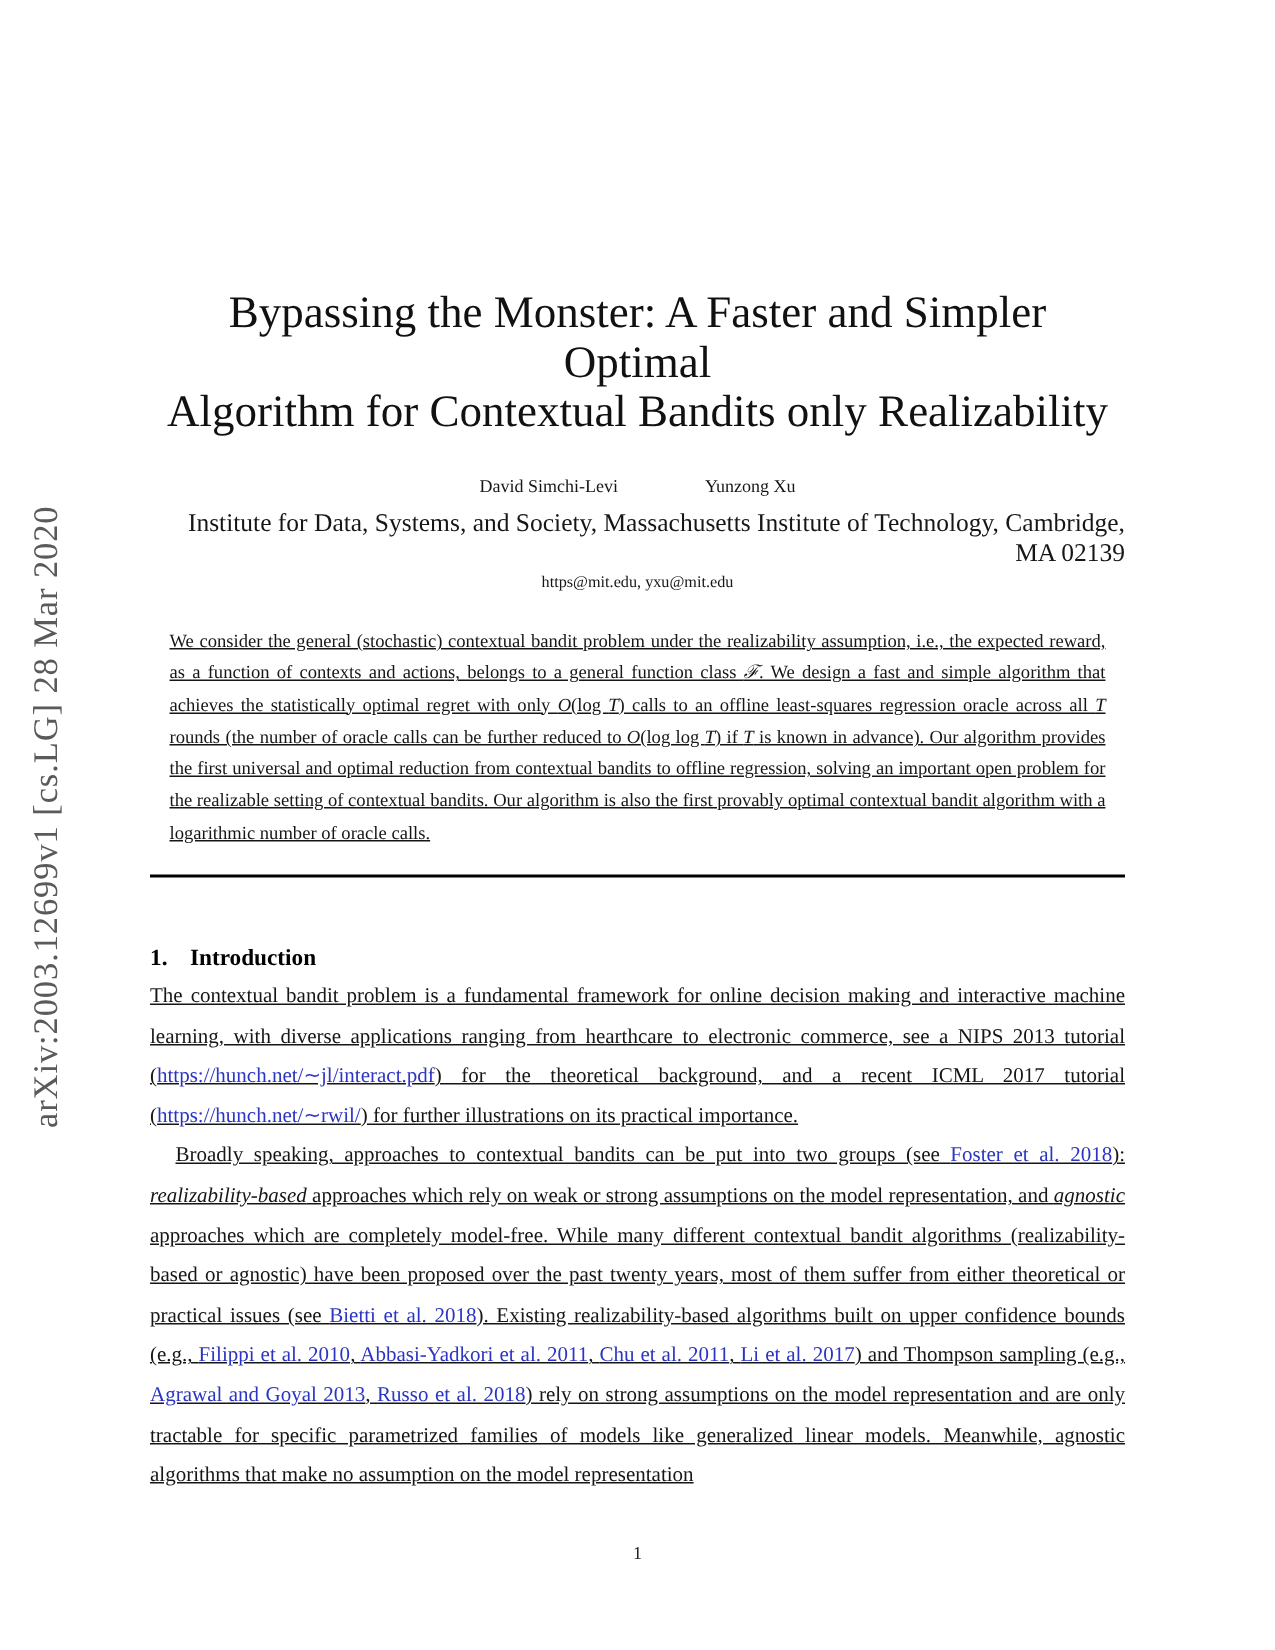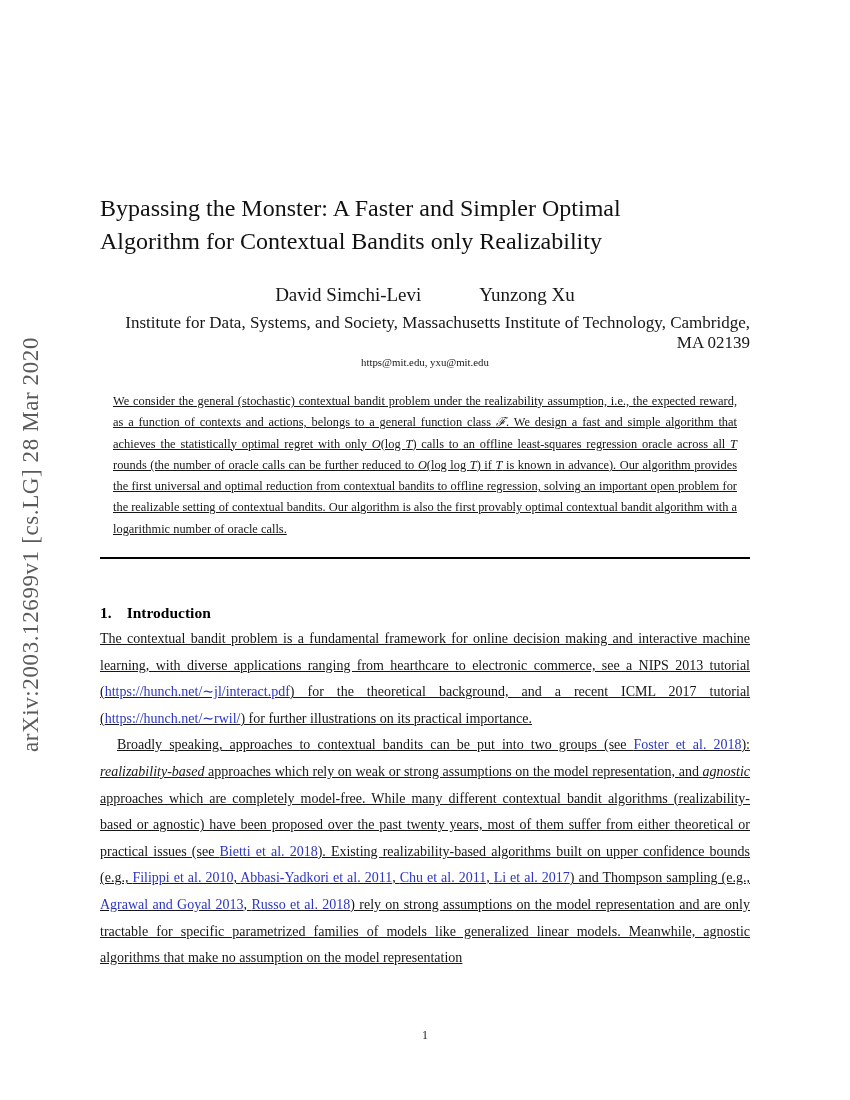--- a/index.html
+++ b/index.html
@@ -20,29 +20,30 @@
     transform-origin:0 0;
     font-size:23px;
     letter-spacing:0.6px;
     white-space:nowrap;
     color:var(--stamp-color,#5a5a5a);
     font-family:"Liberation Serif", serif;
   }
   .content { position:absolute; left:100px; top:0; width:650px; }
   .title {
     margin-top:192px;
-    font-size:24px;
+    text-align:center;
+    font-size:30px;
     line-height:33px;
     font-weight:400;
     color:#111;
   }
   .authors {
     margin-top:26px;
     text-align:center;
-    font-size:19px;
+    font-size:12px;
   }
   .author-gap { display:inline-block; width:58px; }
   .affiliation {
     margin-top:7px;
     text-align:right;
     font-size:17px;
   }
   .emails {
     margin-top:3px;
     text-align:center;

